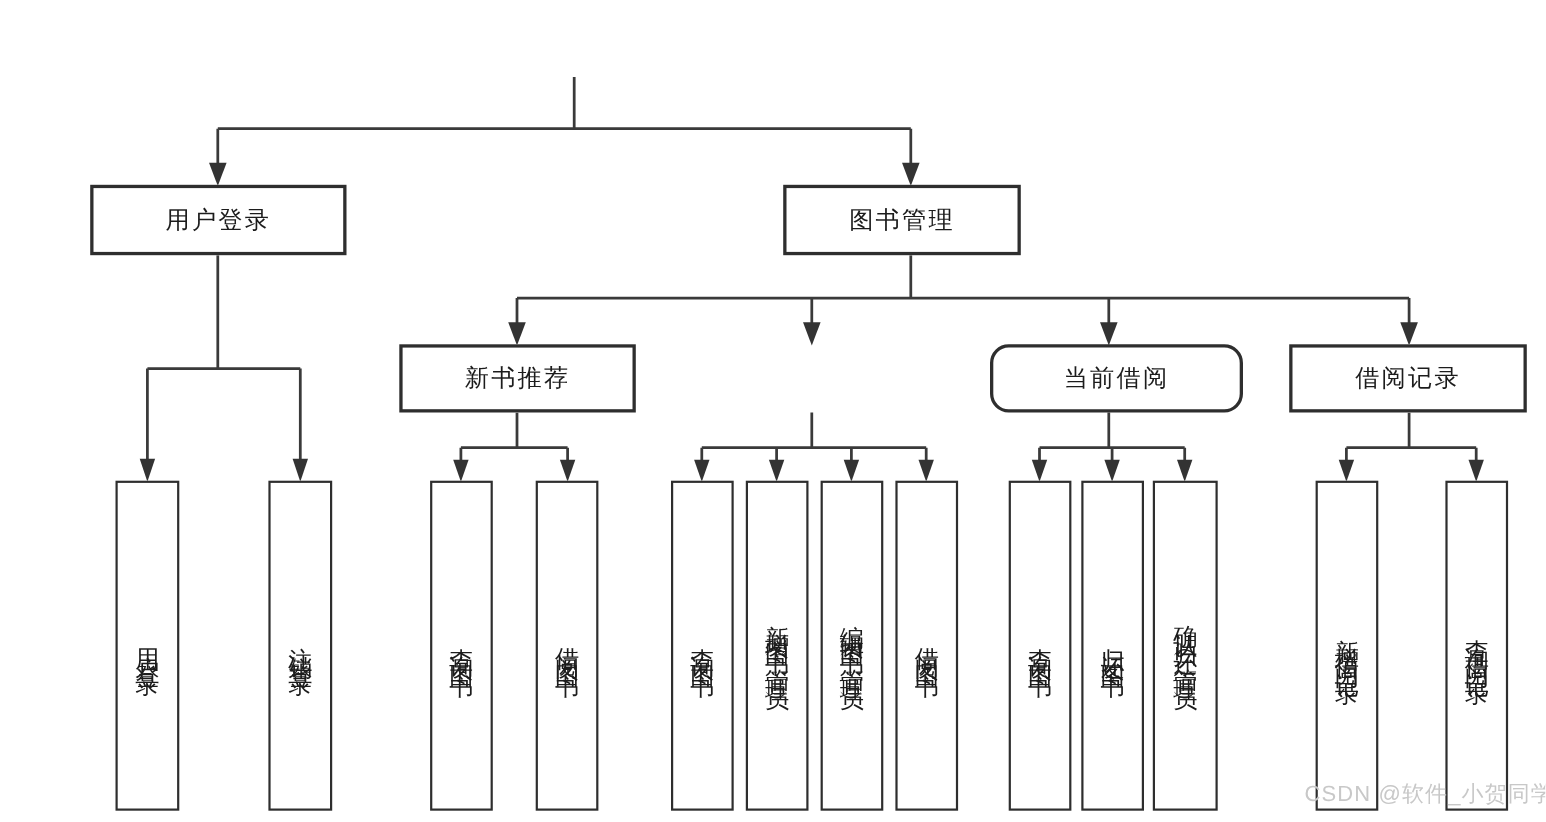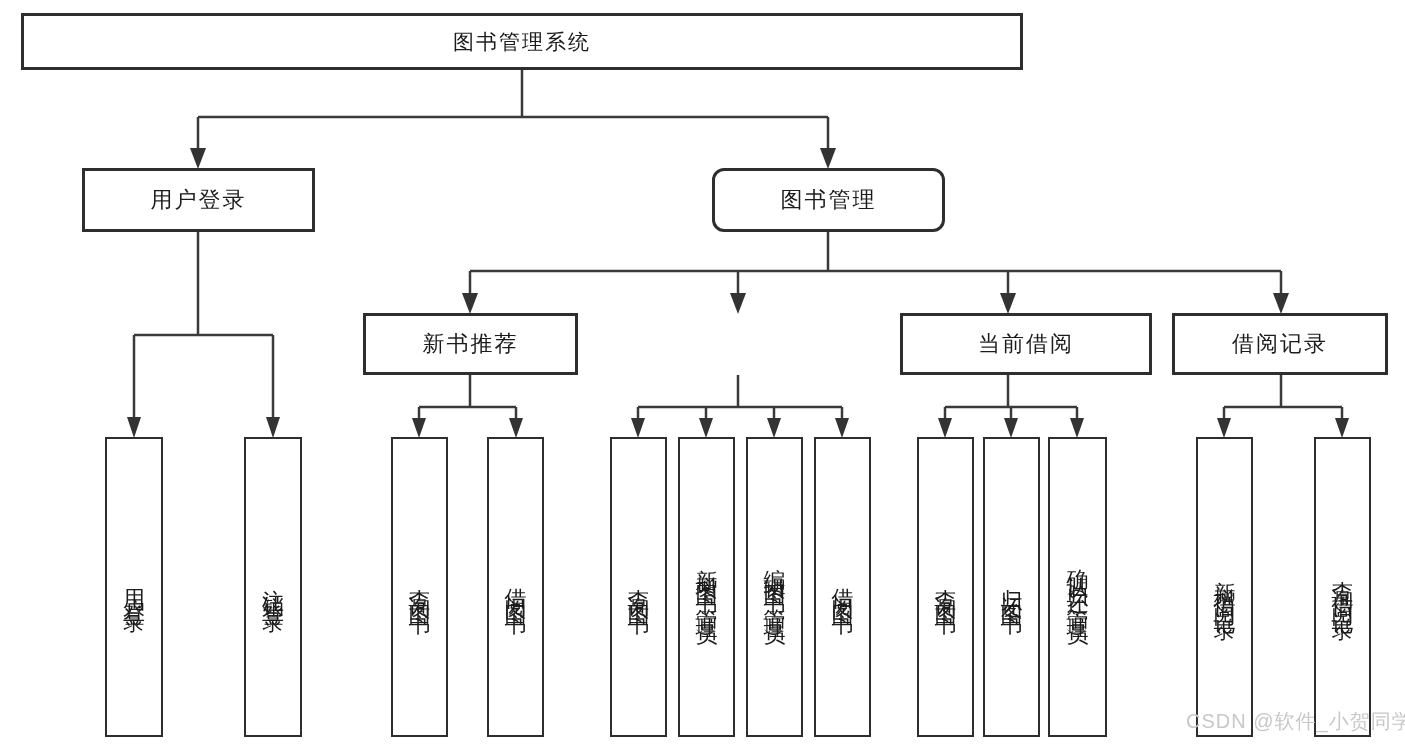--- a/index.html
+++ b/index.html
@@ -96,35 +96,32 @@
 
       <polygon points="938,418 952,418 945,438"></polygon>
       <polygon points="1004,418 1018,418 1011,438"></polygon>
       <polygon points="1070,418 1084,418 1077,438"></polygon>
 
       <polygon points="1217,418 1231,418 1224,438"></polygon>
       <polygon points="1335,418 1349,418 1342,438"></polygon>
     </g>
   </svg>
 
-  <div class="node root" style="left:21px; top:13px; width:1002px; height:57px;">
-    <span>图书管理系统</span>
-  </div>
 
   <div class="node h" style="left:82px; top:168px; width:233px; height:64px;">
     <span>用户登录</span>
   </div>
-  <div class="node h" style="left:712px; top:168px; width:233px; height:64px;border-radius:12px;">
+  <div class="node h" style="left:712px; top:168px; width:216px; height:64px;">
     <span>图书管理</span>
   </div>
 
   <div class="node h" style="left:363px; top:313px; width:215px; height:62px;">
     <span>新书推荐</span>
   </div>
-  <div class="node h" style="left:900px; top:313px; width:252px; height:62px;">
+  <div class="node h" style="left:900px; top:313px; width:230px; height:62px;border-radius:17px;">
     <span>当前借阅</span>
   </div>
   <div class="node h" style="left:1172px; top:313px; width:216px; height:62px;">
     <span>借阅记录</span>
   </div>
 
   <div class="node leaf" style="left:105px; top:437px; width:58px; height:300px;">
     <span>用户登录</span>
   </div>
   <div class="node leaf" style="left:244px; top:437px; width:58px; height:300px;">

